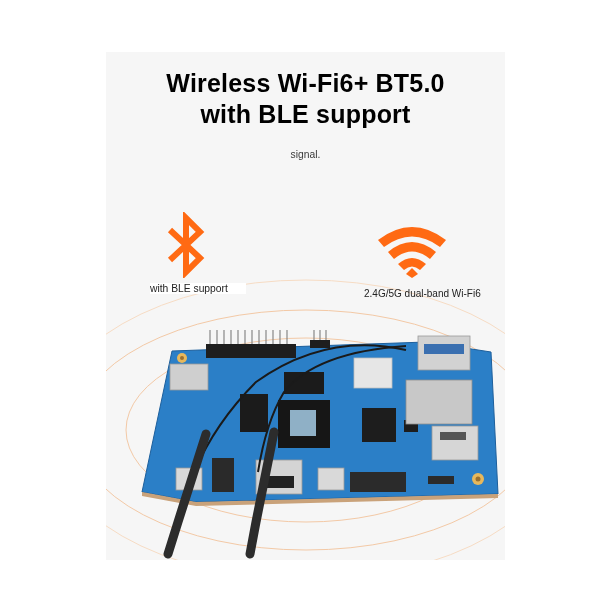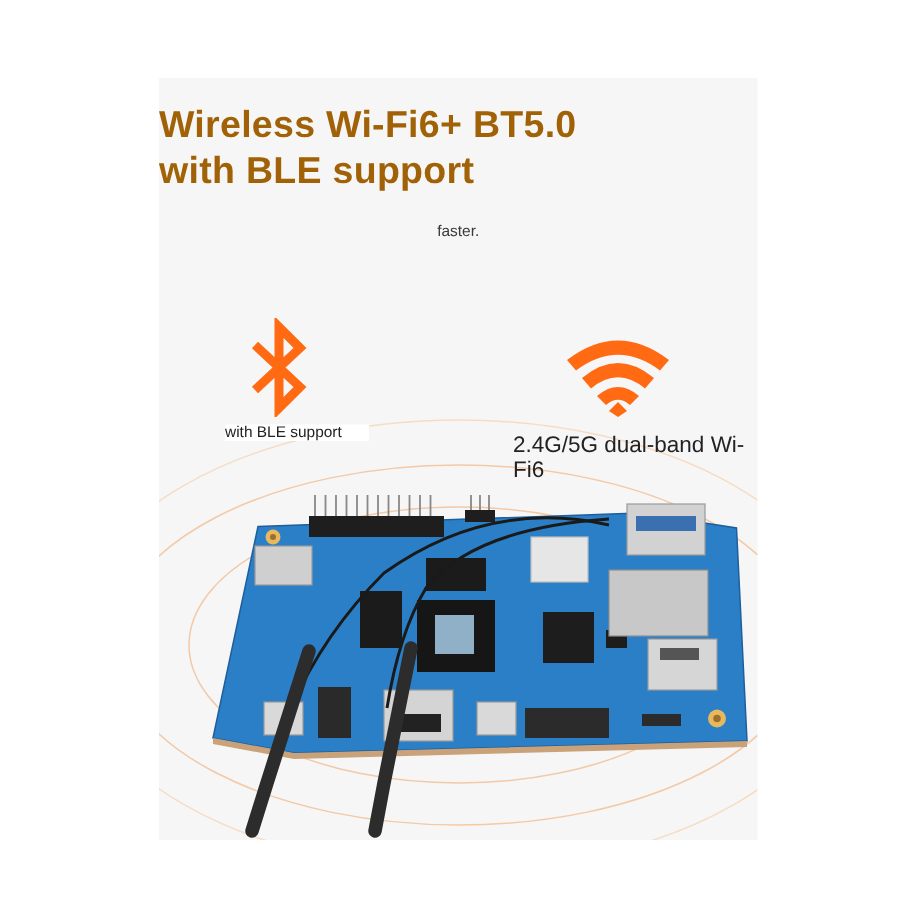--- a/index.html
+++ b/index.html
@@ -5,57 +5,57 @@
     html, body { margin: 0; padding: 0; }
     body {
       width: 612px; height: 612px; background: #ffffff; position: relative; overflow: hidden;
       font-family: "Liberation Sans", sans-serif;
     }
     .panel {
       position: absolute; left: 106px; top: 52px; width: 399px; height: 508px;
       background: #f6f6f6; overflow: hidden;
     }
     .title {
-      position: absolute; left: 0; top: 16px; width: 100%; text-align: left;
-      font-weight: bold; font-size: 25px; line-height: 31px; color: #a16207; letter-spacing: 0.2px;
+      position: absolute; left: 0; top: 16px; width: 100%; text-align: center;
+      font-weight: bold; font-size: 25px; line-height: 31px; color: #000000; letter-spacing: 0.2px;
     }
     .desc {
       position: absolute; left: 0; top: 96px; width: 100%; text-align: center;
       font-size: 10.3px; line-height: 14.5px; color: #3a3a3a;
     }
     .ripples { position: absolute; left: 0; top: 0; width: 399px; height: 508px; }
     .icon-bt { position: absolute; left: 60px; top: 160px; width: 44px; height: 66px; }
     .icon-wifi { position: absolute; left: 270px; top: 170px; width: 72px; height: 56px; }
     .cap-bt {
       position: absolute; left: 44px; top: 231px; font-size: 10.3px; color: #222;
       background: #ffffff; padding-right: 18px;
     }
     .cap-wifi {
-      position: absolute; left: 236px; top: 236px; font-size: 15px; color: #222;
+      position: absolute; left: 258px; top: 236px; font-size: 10px; color: #222;
     }
     .board { position: absolute; left: 0; top: 270px; width: 399px; height: 238px; }
   </style>
 </head>
 <body>
 
 <div class="panel">
 
   <svg class="ripples" viewBox="0 0 399 508">
     <ellipse cx="200" cy="378" rx="230" ry="120" fill="none" stroke="#f3c9a6" stroke-width="1"></ellipse>
     <ellipse cx="200" cy="378" rx="180" ry="92" fill="none" stroke="#f3c9a6" stroke-width="1"></ellipse>
     <ellipse cx="200" cy="378" rx="260" ry="150" fill="none" stroke="#f7dcc4" stroke-width="1"></ellipse>
   </svg>
 
   <div class="title">
     <div>Wireless Wi-Fi6+ BT5.0</div>
     <div>with BLE support</div>
   </div>
 
   <div class="desc">
-    <div>faster.</div>
+    <div>signal.</div>
   </div>
 
   <svg class="icon-bt" viewBox="0 0 44 66">
     <path d="M4 18 L34 46 L20 60 L20 6 L34 20 L4 48" fill="none" stroke="#ff6a13" stroke-width="6" stroke-linejoin="miter"></path>
   </svg>
   <div class="cap-bt">with BLE support</div>
 
   <svg class="icon-wifi" viewBox="0 0 72 56">
     <path d="M2 18 Q36 -8 70 18 L64 25 Q36 4 8 25 Z" fill="#ff6a13"></path>
     <path d="M12 30 Q36 10 60 30 L54 37 Q36 22 18 37 Z" fill="#ff6a13"></path>

